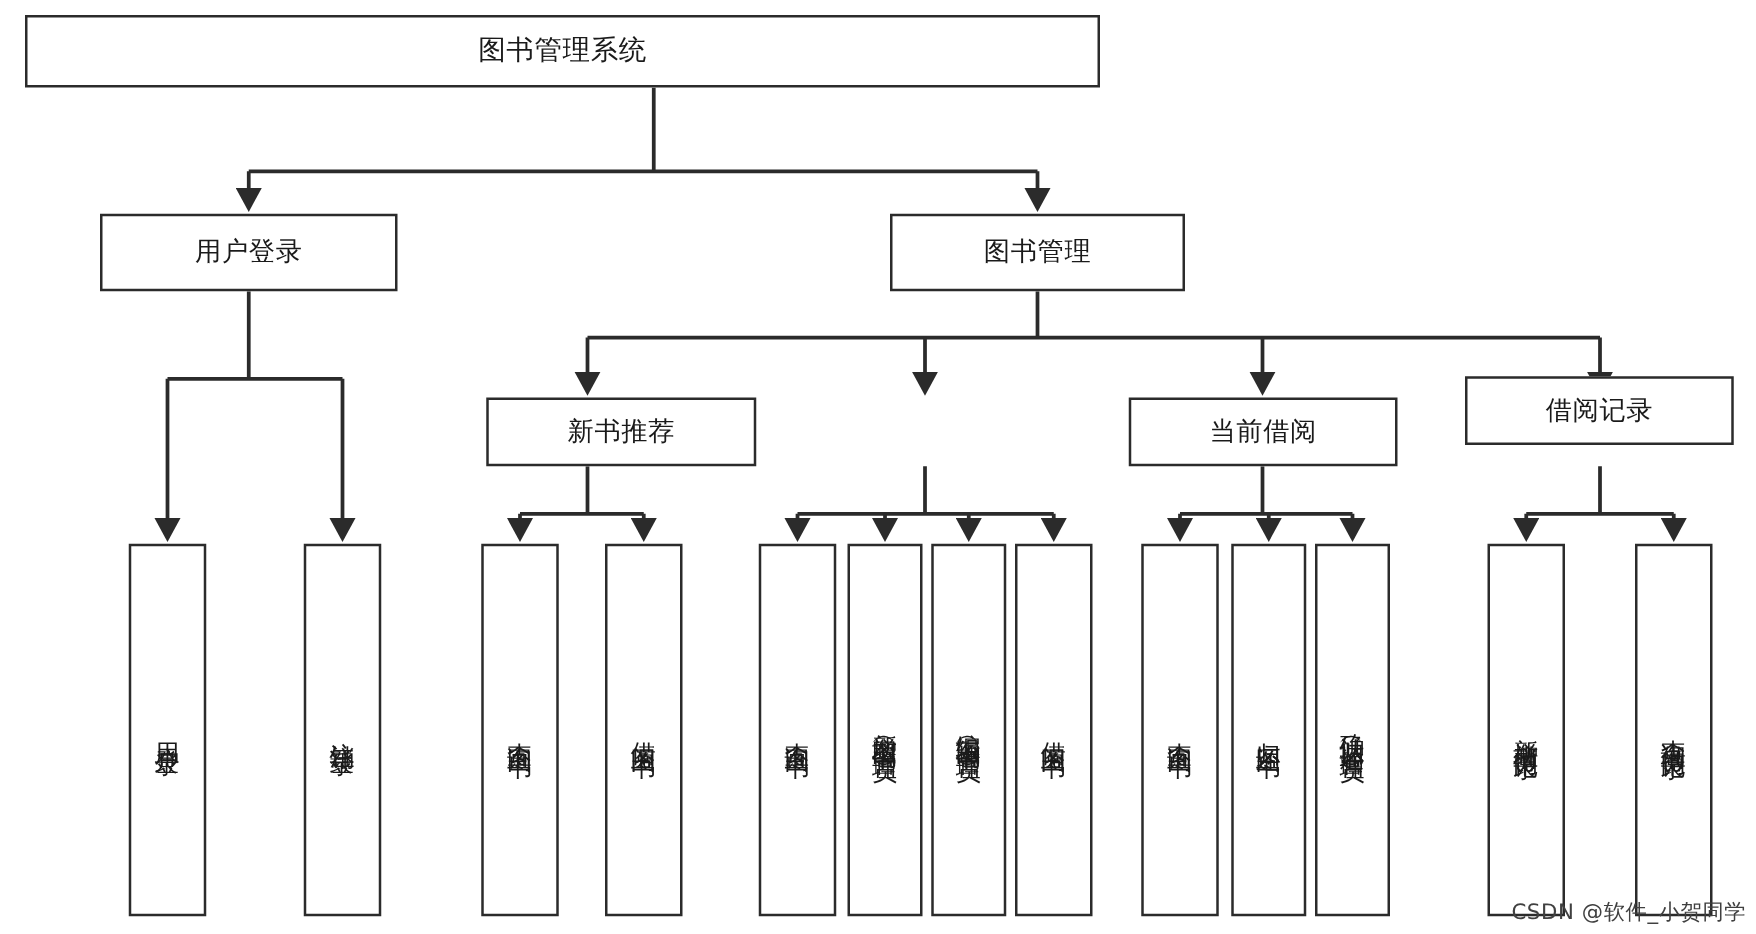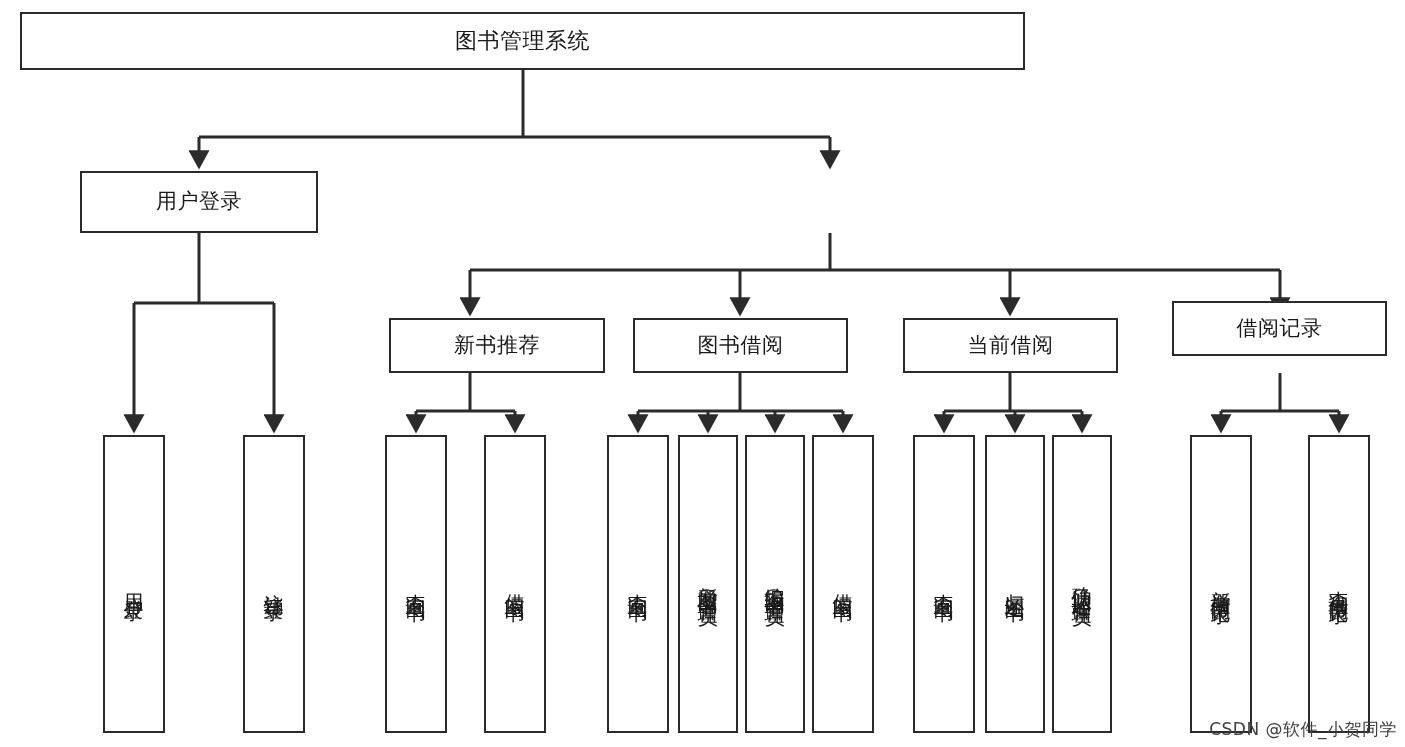--- a/index.html
+++ b/index.html
@@ -125,34 +125,34 @@
       <path d="M 1015 411 L 1015 430" marker-end="url(#arrow)"></path>
       <path d="M 1082 411 L 1082 430" marker-end="url(#arrow)"></path>
 
       <path d="M 1280 373 L 1280 411"></path>
       <path d="M 1221 411 L 1339 411"></path>
       <path d="M 1221 411 L 1221 430" marker-end="url(#arrow)"></path>
       <path d="M 1339 411 L 1339 430" marker-end="url(#arrow)"></path>
     </g>
   </svg>
 
-  <div class="node horiz root" style="left:20px; top:12px; width:1005px; height:58px;">
+  <div class="node horiz root" style="left:20px; top:12px; width:860px; height:58px;">
     <span class="label">图书管理系统</span>
   </div>
 
   <div class="node horiz" style="left:80px; top:171px; width:238px; height:62px;">
     <span class="label">用户登录</span>
   </div>
+  <div class="node horiz" style="left:712px; top:171px; width:236px; height:62px;">
+    <span class="label">图书管理</span>
+  </div>
 
   <div class="node horiz" style="left:362px; top:318px; width:216px; height:55px;margin-left:27px;">
     <span class="label">新书推荐</span>
   </div>
-  <div class="node horiz" style="left:633px; top:318px; width:215px; height:55px;">
-    <span class="label">图书借阅</span>
-  </div>
   <div class="node horiz" style="left:903px; top:318px; width:215px; height:55px;">
     <span class="label">当前借阅</span>
   </div>
   <div class="node horiz" style="left:1172px; top:301px; width:215px; height:55px;">
     <span class="label">借阅记录</span>
   </div>
 
   <div class="node vert" style="left:103px; top:435px; width:62px; height:298px;">
     <span class="label">用户登录</span>
   </div>

